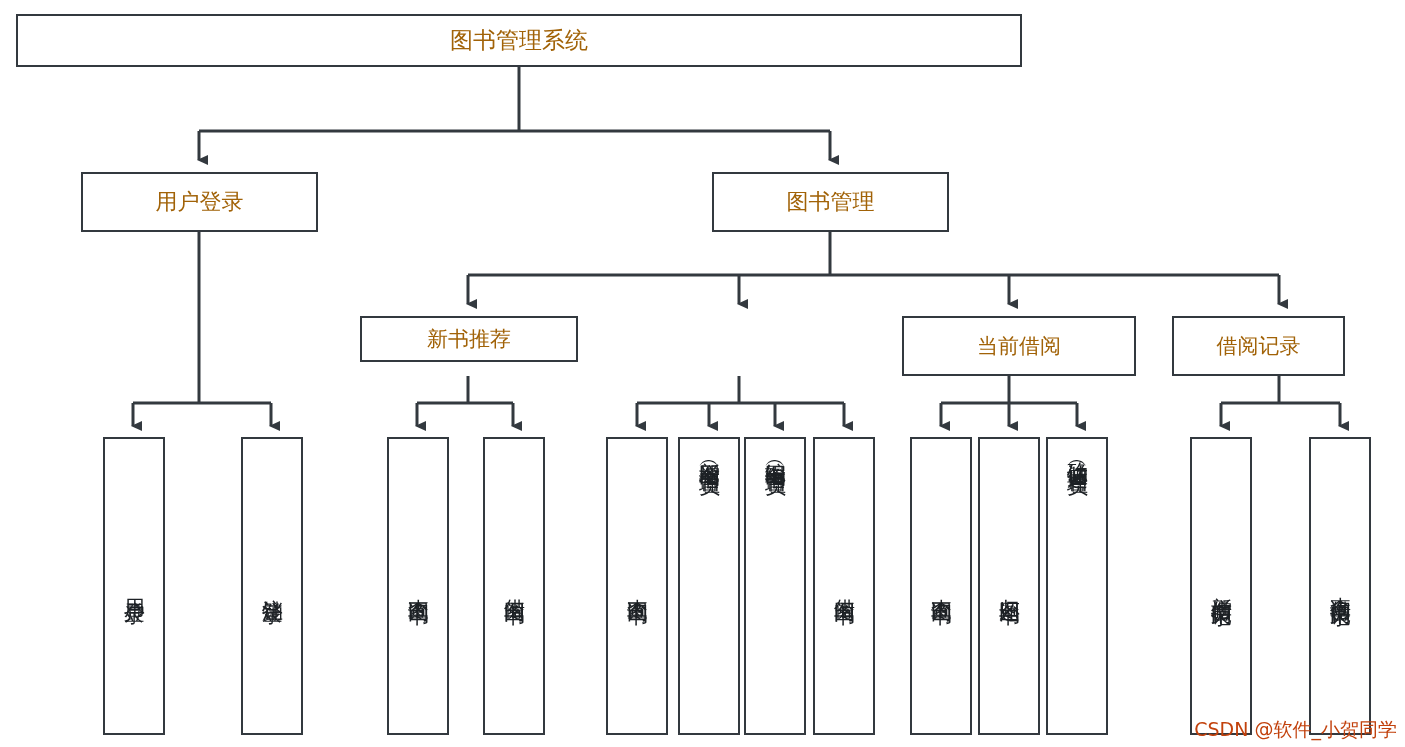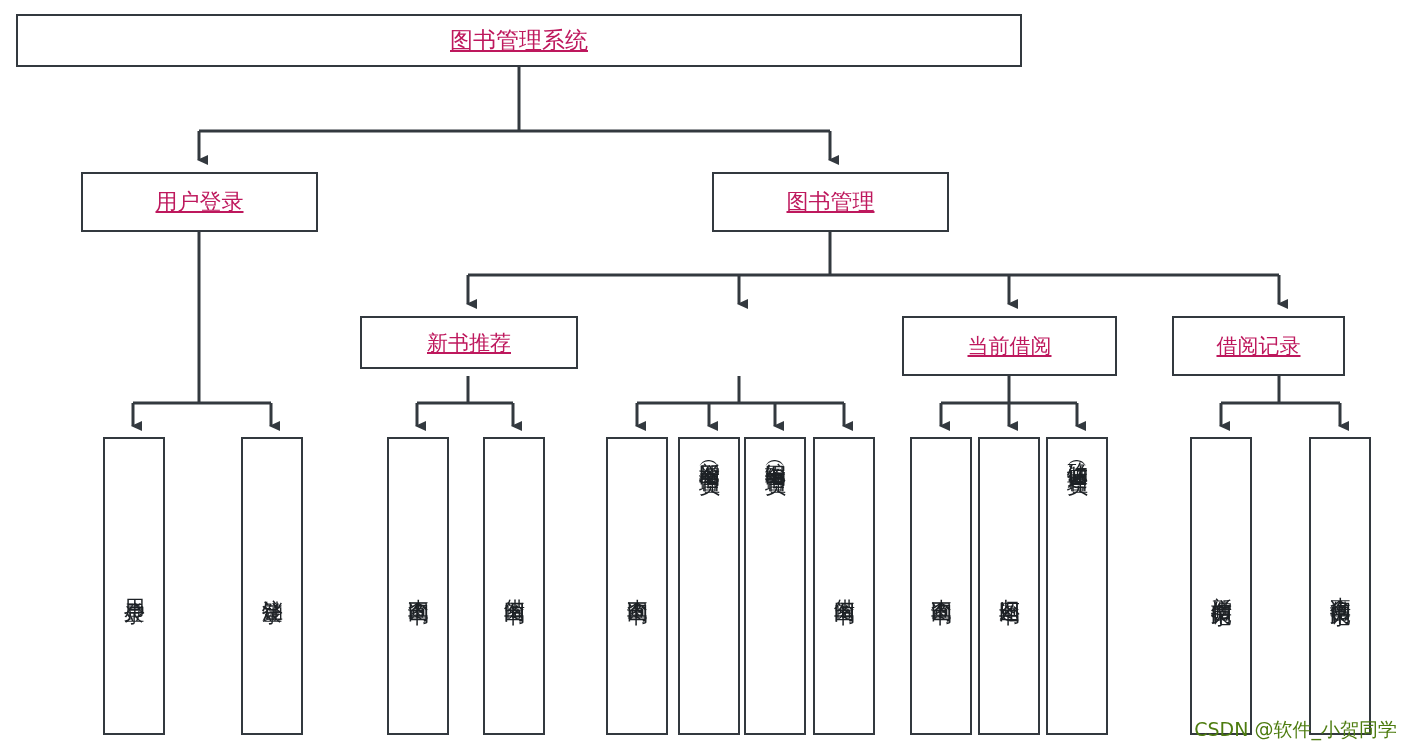--- a/index.html
+++ b/index.html
@@ -11,22 +11,21 @@
   svg.wires{position:absolute;left:0;top:0;width:1405px;height:747px;}
 
   .node{
     position:absolute;
     box-sizing:border-box;
     border:2px solid #33393f;
     background:#ffffff;
     display:flex;
     align-items:center;
     justify-content:center;
-    color:#be185d;
-    text-decoration:underline;
+    color:#a16207;
   }
   .node.root{font-size:23px;}
   .node.lvl2{font-size:22px;}
   .node.lvl3{font-size:21px;}
 
   .leaf{
     position:absolute;
     box-sizing:border-box;
     border:2px solid #33393f;
     background:#ffffff;
@@ -44,21 +43,21 @@
     white-space:nowrap;
   }
   .leaf.mid{align-items:center;}
   .leaf.top{align-items:flex-start;padding-top:6px;}
 
   .watermark{
     position:absolute;
     right:8px;
     bottom:4px;
     font-size:19px;
-    color:#4d7c0f;
+    color:#c2410c;
     white-space:nowrap;
     pointer-events:none;
   }
 </style>
 </head>
 <body>
 
 <div id="canvas">
 
   <svg class="wires" viewBox="0 0 1405 747" xmlns="http://www.w3.org/2000/svg">
@@ -115,24 +114,24 @@
     <span>图书管理系统</span>
   </div>
 
   <div class="node lvl2" style="left:81px;top:172px;width:237px;height:60px;">
     <span>用户登录</span>
   </div>
   <div class="node lvl2" style="left:712px;top:172px;width:237px;height:60px;align-items:center;">
     <span>图书管理</span>
   </div>
 
-  <div class="node lvl3" style="left:360px;top:316px;width:218px;height:53px;">
+  <div class="node lvl3" style="left:360px;top:316px;width:218px;height:46px;">
     <span>新书推荐</span>
   </div>
-  <div class="node lvl3" style="left:902px;top:316px;width:215px;height:60px;">
+  <div class="node lvl3" style="left:902px;top:316px;width:234px;height:60px;">
     <span>当前借阅</span>
   </div>
   <div class="node lvl3" style="left:1172px;top:316px;width:173px;height:60px;text-align:right;">
     <span>借阅记录</span>
   </div>
 
   <div class="leaf mid" style="left:103px;top:437px;width:62px;height:298px;">
     <span class="vtext">用户登录</span>
   </div>
   <div class="leaf mid" style="left:241px;top:437px;width:62px;height:298px;">

